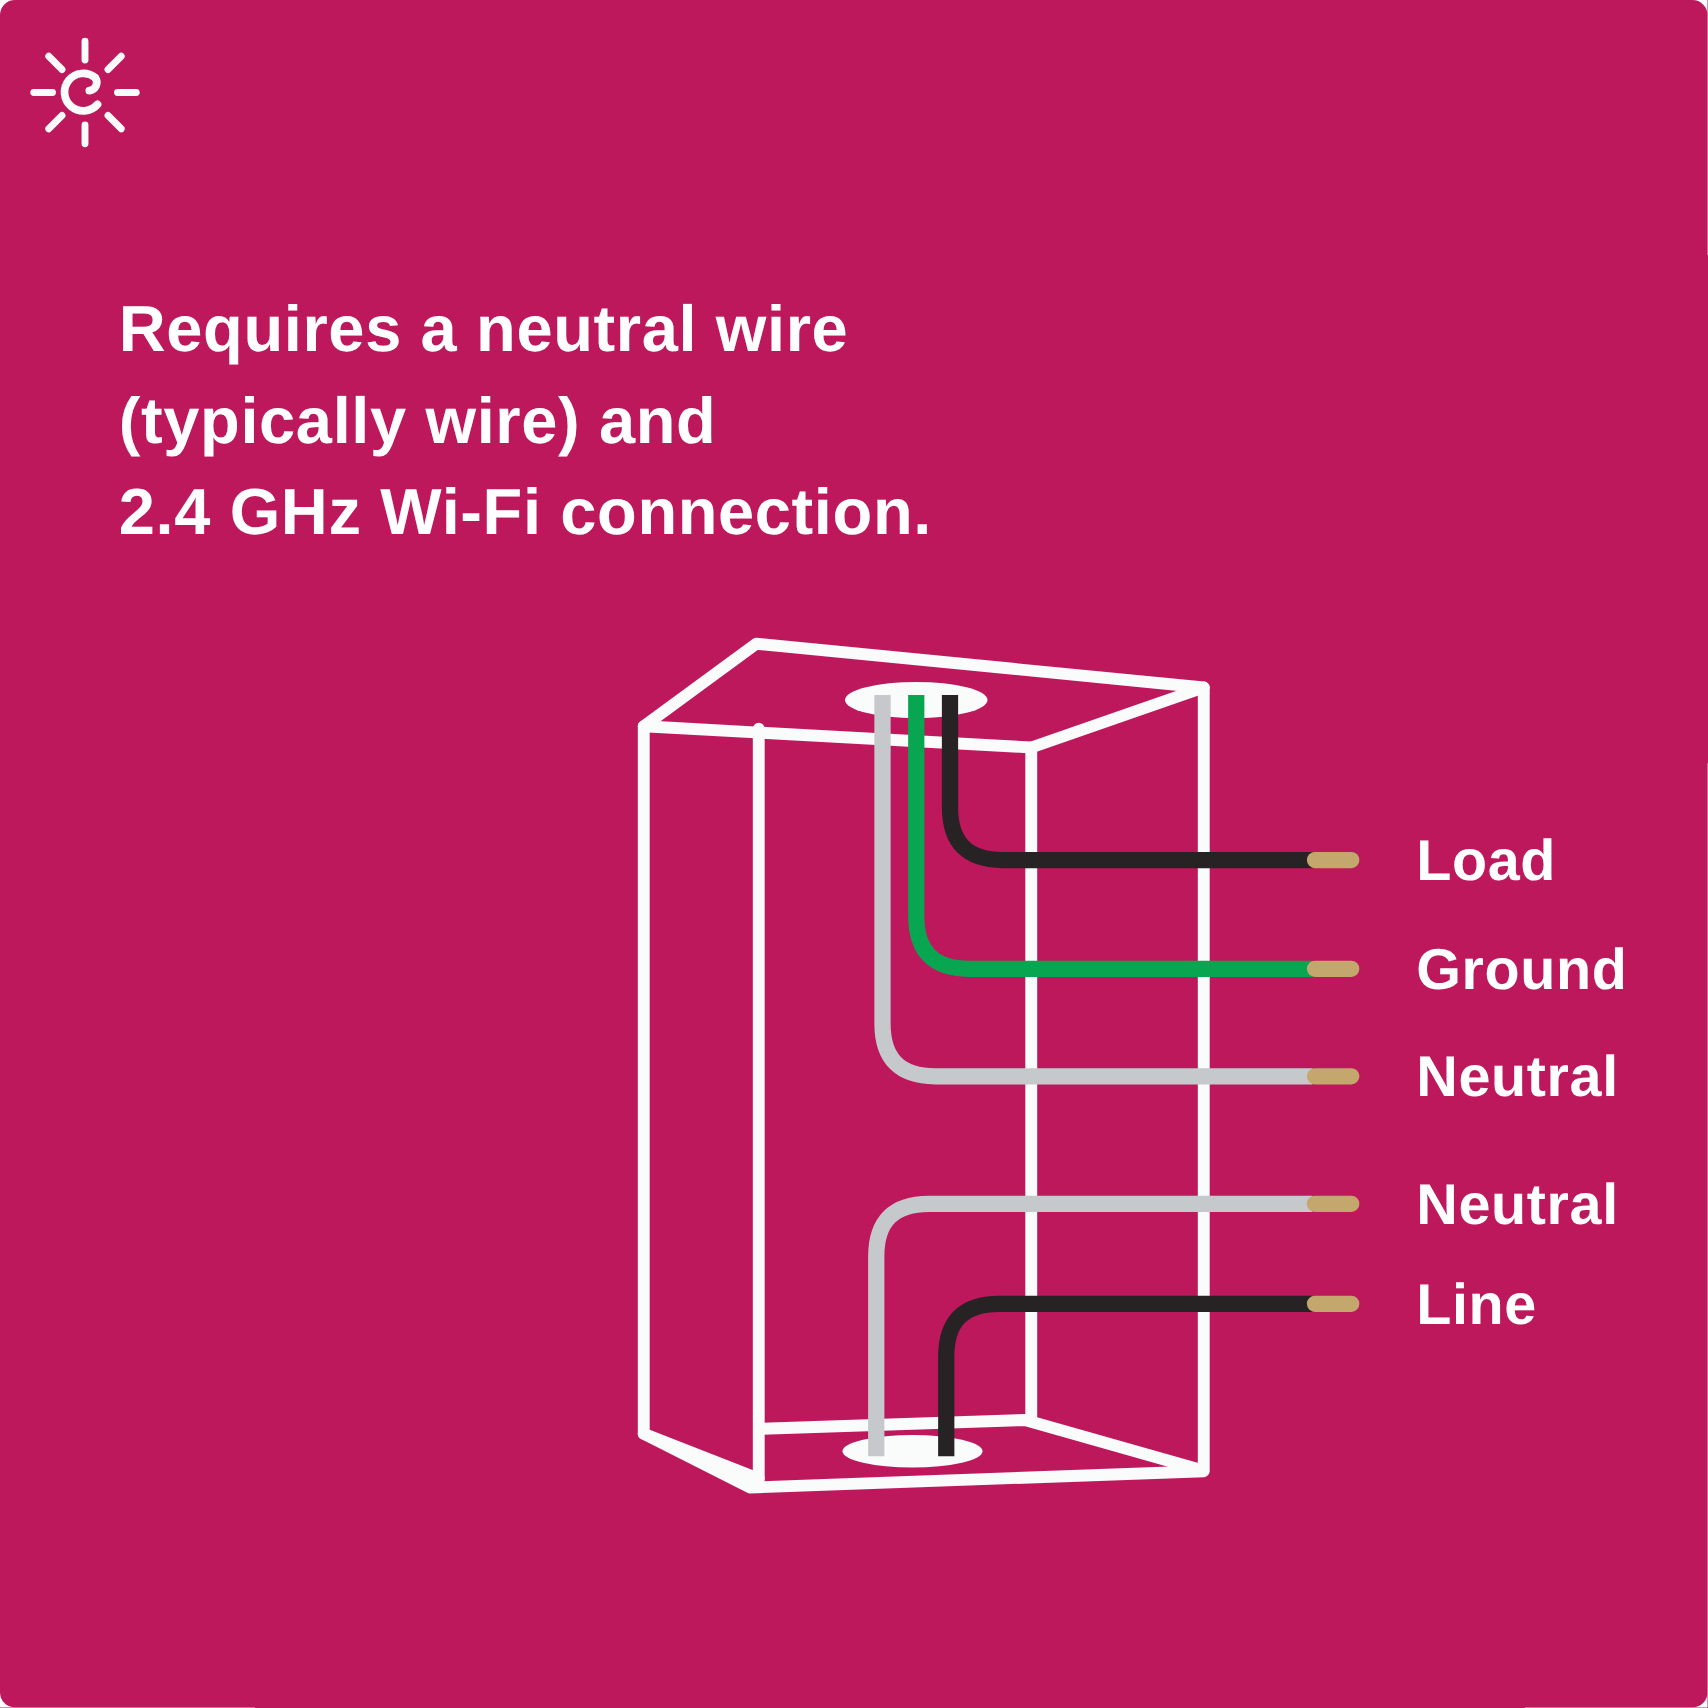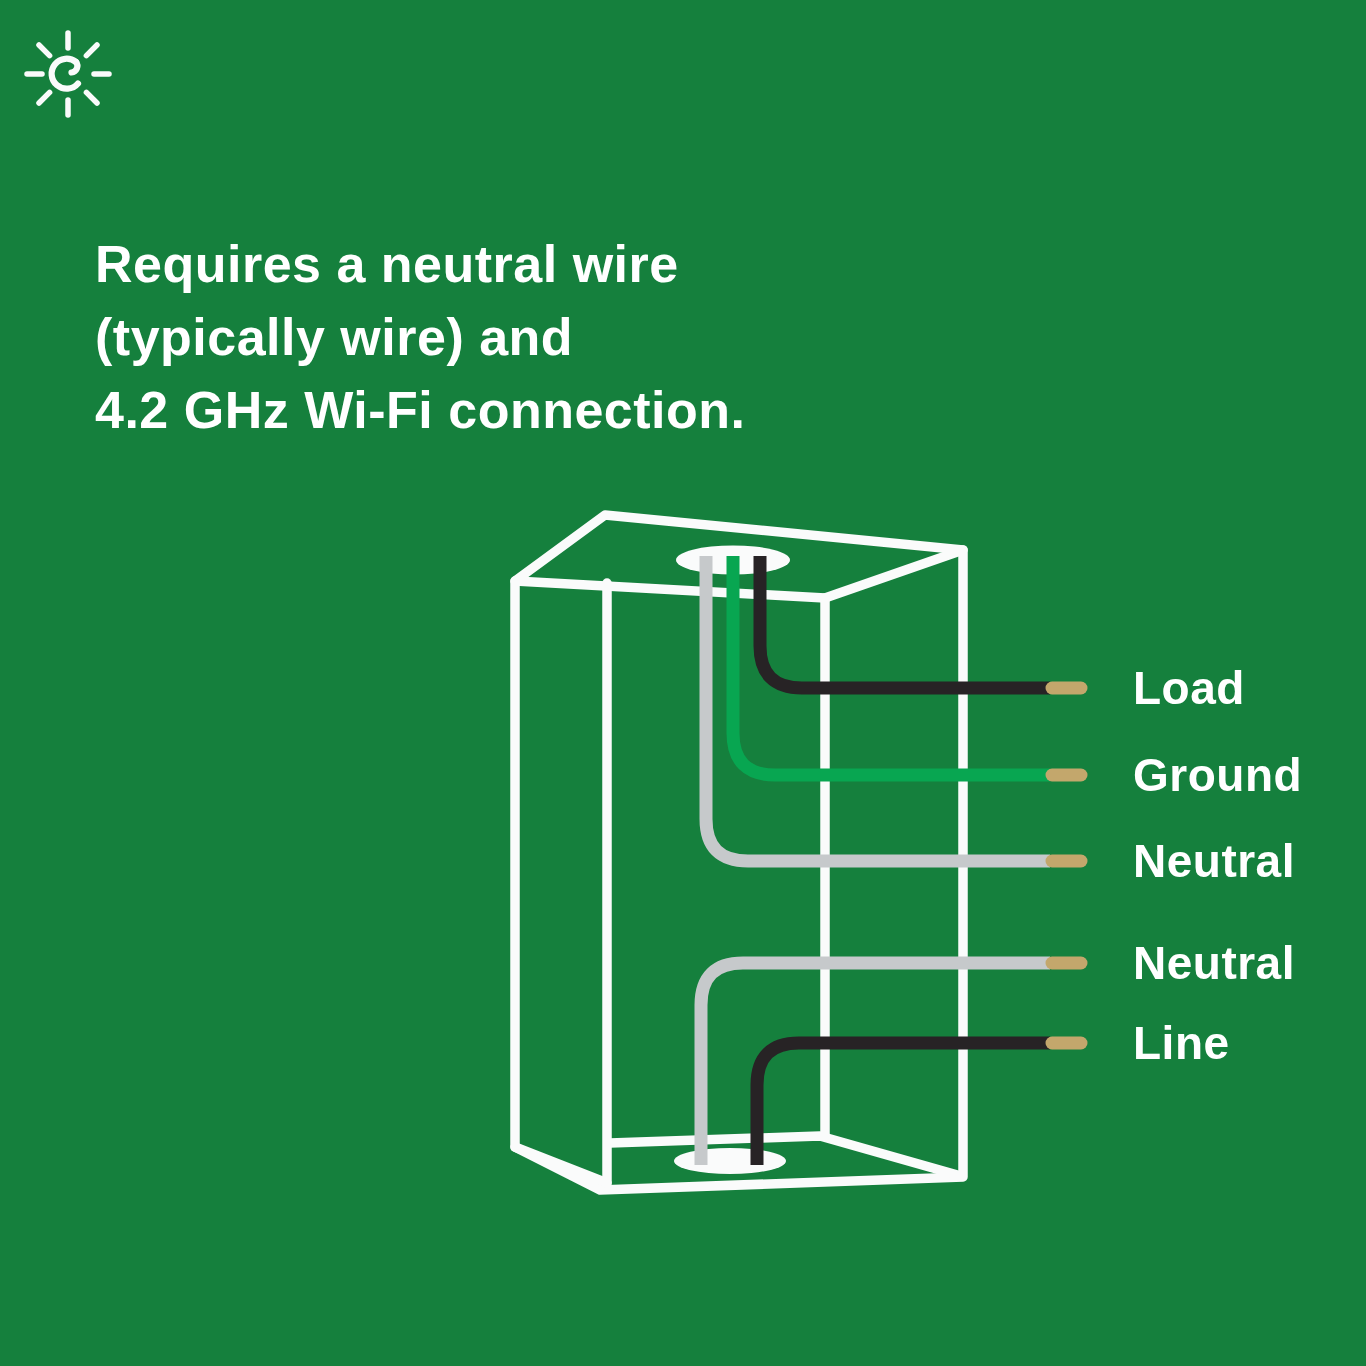--- a/index.html
+++ b/index.html
@@ -25,21 +25,21 @@
   .wire-label{
     font-family:"Liberation Sans",sans-serif;
     font-weight:700;
     font-size:46px;
     letter-spacing:0.5px;
   }
 </style>
 </head>
 <body>
 
-<div class="canvas" style="background: #15803d;">
+<div class="canvas" style="background: #be185d; border-radius: 12px;">
 
   <svg class="logo-svg" width="110" height="110" viewBox="0 0 110 110">
     <g stroke-linecap="round" fill="none" stroke-width="5.5" stroke="#fafbfb">
       <line x1="58" y1="36" x2="58" y2="21"></line>
       <line x1="58" y1="88" x2="58" y2="103"></line>
       <line x1="32" y1="62" x2="17" y2="62"></line>
       <line x1="84" y1="62" x2="99" y2="62"></line>
       <line x1="39.6" y1="43.6" x2="29" y2="33"></line>
       <line x1="76.4" y1="43.6" x2="87" y2="33"></line>
       <line x1="39.6" y1="80.4" x2="29" y2="91"></line>
@@ -47,21 +47,21 @@
     </g>
     <g stroke-linecap="round" fill="none" stroke-width="6.2" stroke="#fafbfb">
       <path d="M 61.5,60.5 A 6.5,6.5 0 0 0 66,50"></path>
       <path d="M 66,50 A 15,15 0 1 0 68,71.5"></path>
     </g>
   </svg>
 
   <div class="headline">
     <div>Requires a neutral wire</div>
     <div>(typically wire) and</div>
-    <div>4.2 GHz Wi-Fi connection.</div>
+    <div>2.4 GHz Wi-Fi connection.</div>
   </div>
 
   <svg class="diagram-svg" width="1366" height="1366" viewBox="0 0 1366 1366">
 
     <g stroke-width="9.5" stroke-linecap="round" stroke-linejoin="round" stroke="#fafbfb">
 
       <path d="M 605,515 L 963,550 L 963,1177 L 600,1190 L 515,1147 L 515,581 Z"></path>
 
       <path d="M 515,581 L 825,598 L 963,550"></path>
 

